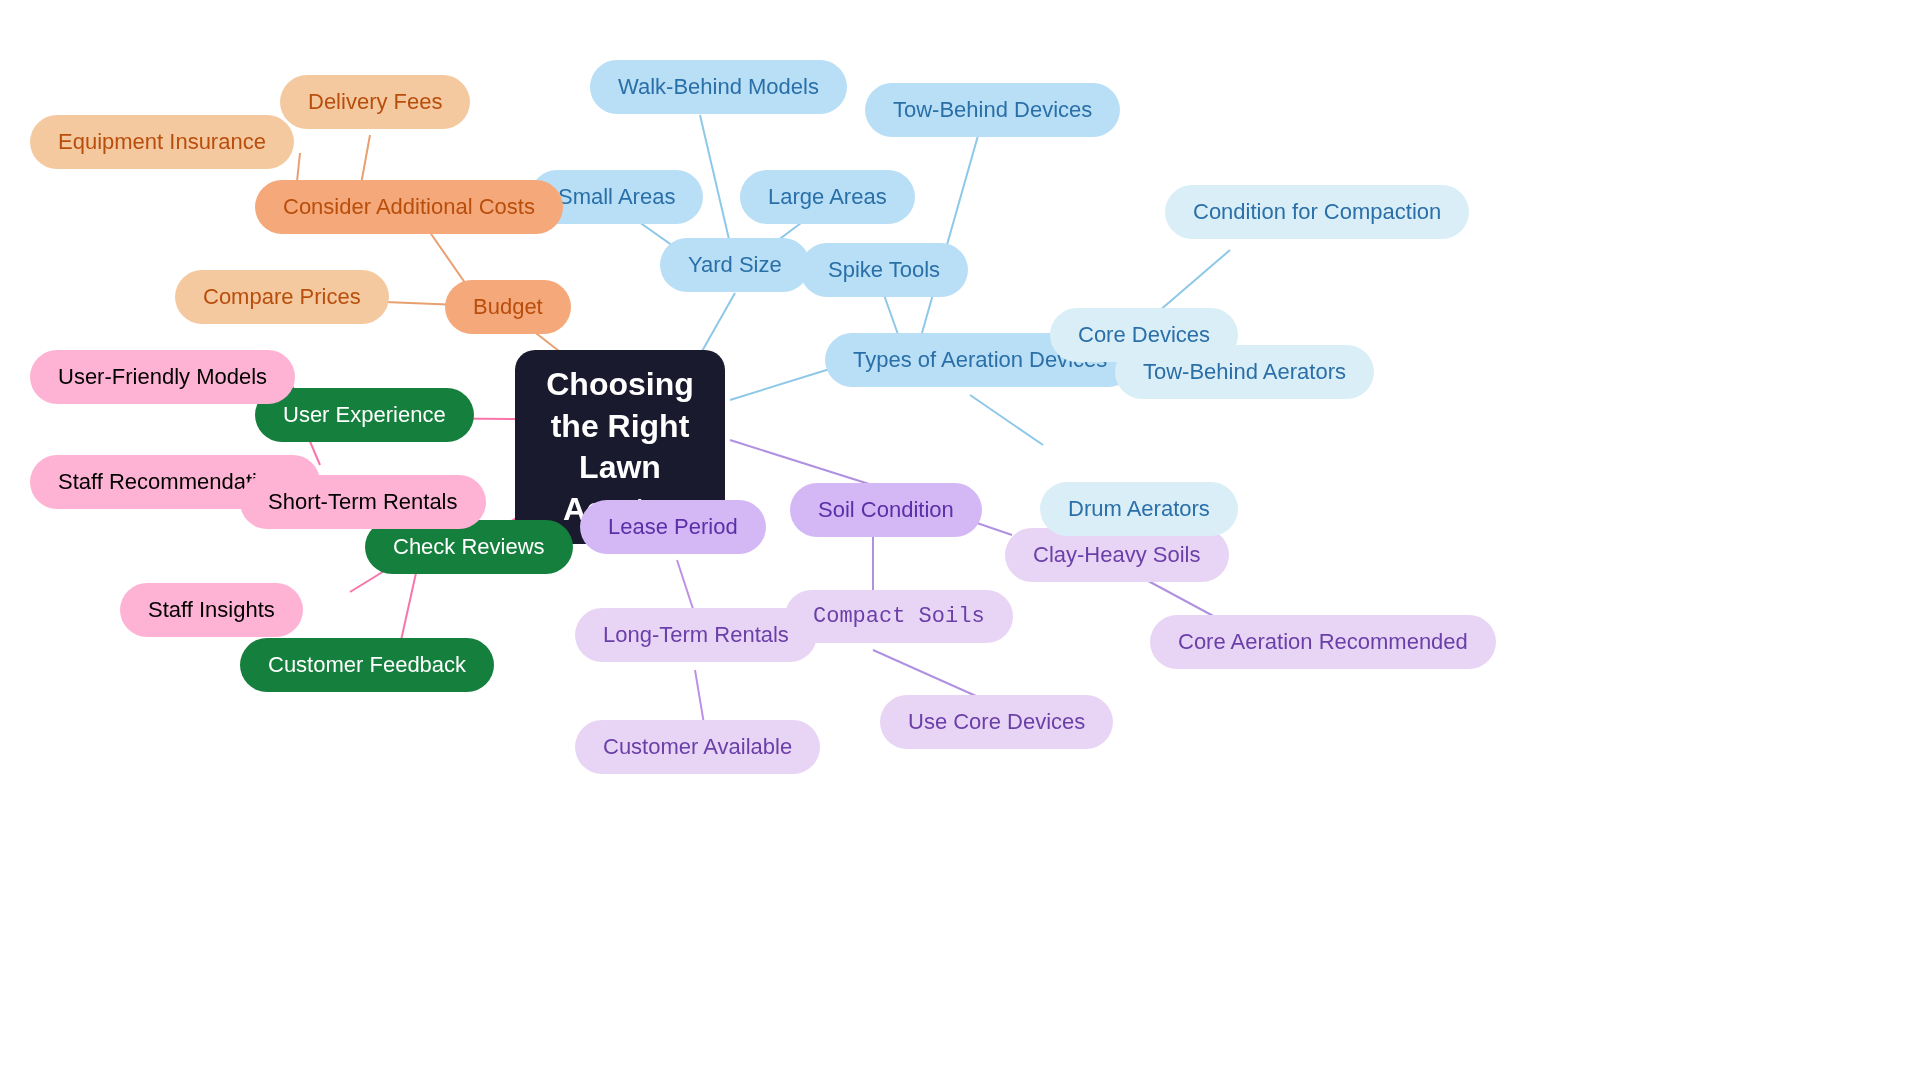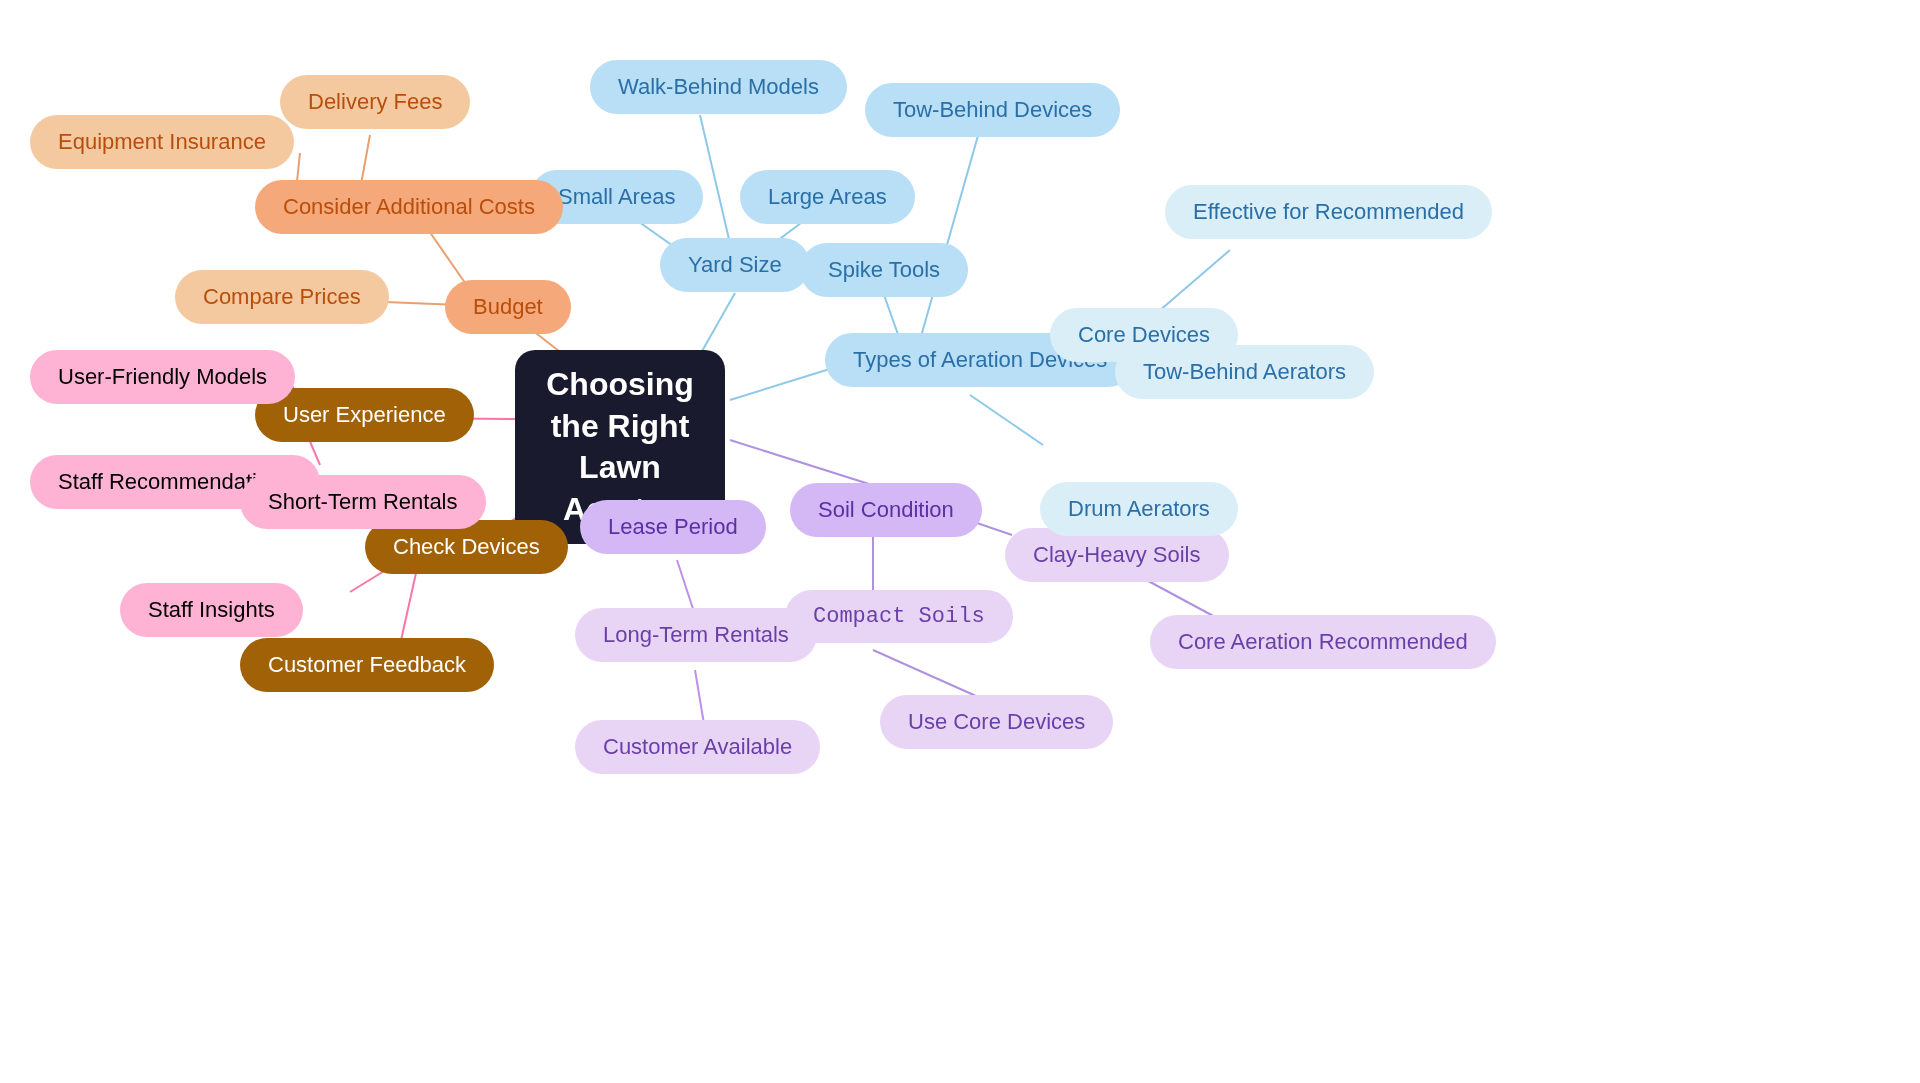--- a/index.html
+++ b/index.html
@@ -52,21 +52,21 @@
       background: #f5a87a;
       color: #b84e0c;
       border: none;
     }
     .node.orange-light {
       background: #f5c9a0;
       color: #b84e0c;
       border: none;
     }
     .node.pink {
-      background: #a16207;
+      background: #15803d;
       color: #ffffff;
       border: none;
     }
     .node.pink-light {
       background: #ffb3d4;
       color: #000000;
       border: none;
     }
     .node.purple-light {
       background: #d4b8f5;
@@ -162,34 +162,34 @@
 <div class="node orange" style="left:445px; top:280px;">Budget</div>
 <div class="node orange" style="left:255px; top:180px;">Consider Additional Costs</div>
 <div class="node orange-light" style="left:280px; top:75px;">Delivery Fees</div>
 <div class="node orange-light" style="left:30px; top:115px;text-align:right;">Equipment Insurance</div>
 <div class="node orange-light" style="left:175px; top:270px;">Compare Prices</div>
 
 <div class="node pink" style="left:255px; top:388px;">User Experience</div>
 <div class="node pink-light" style="left:30px; top:350px;">User-Friendly Models</div>
 <div class="node pink-light" style="left:30px; top:455px;">Staff Recommendations</div>
 
-<div class="node pink" style="left:365px; top:520px;">Check Devices</div>
+<div class="node pink" style="left:365px; top:520px;">Check Reviews</div>
 <div class="node pink-light" style="left:240px; top:475px;">Short-Term Rentals</div>
 <div class="node pink-light" style="left:120px; top:583px;">Staff Insights</div>
 <div class="node pink" style="left:240px; top:638px;">Customer Feedback</div>
 
 <div class="node purple-light" style="left:580px; top:500px;">Lease Period</div>
 <div class="node lavender" style="left:575px; top:608px;">Long-Term Rentals</div>
 <div class="node lavender" style="left:575px; top:720px;">Customer Available</div>
 
 <div class="node purple-light" style="left:790px; top:483px;">Soil Condition</div>
 <div class="node lavender" style="left:785px; top:590px;font-family:Liberation Mono, monospace;">Compact Soils</div>
 <div class="node lavender" style="left:1005px; top:528px;">Clay-Heavy Soils</div>
 <div class="node lavender" style="left:1150px; top:615px;">Core Aeration Recommended</div>
 <div class="node lavender" style="left:880px; top:695px;">Use Core Devices</div>
 
 <div class="node blue" style="left:825px; top:333px;">Types of Aeration Devices</div>
 <div class="node blue" style="left:800px; top:243px;">Spike Tools</div>
 <div class="node blue" style="left:865px; top:83px;">Tow-Behind Devices</div>
 <div class="node blue-light" style="left:1050px; top:308px;">Core Devices</div>
-<div class="node blue-light" style="left:1165px; top:185px;">Effective for Recommended</div>
+<div class="node blue-light" style="left:1165px; top:185px;">Condition for Compaction</div>
 <div class="node blue-light" style="left:1115px; top:345px;">Tow-Behind Aerators</div>
 <div class="node blue-light" style="left:1040px; top:438px;margin-top:44px;">Drum Aerators</div>
 
 </body></html>

